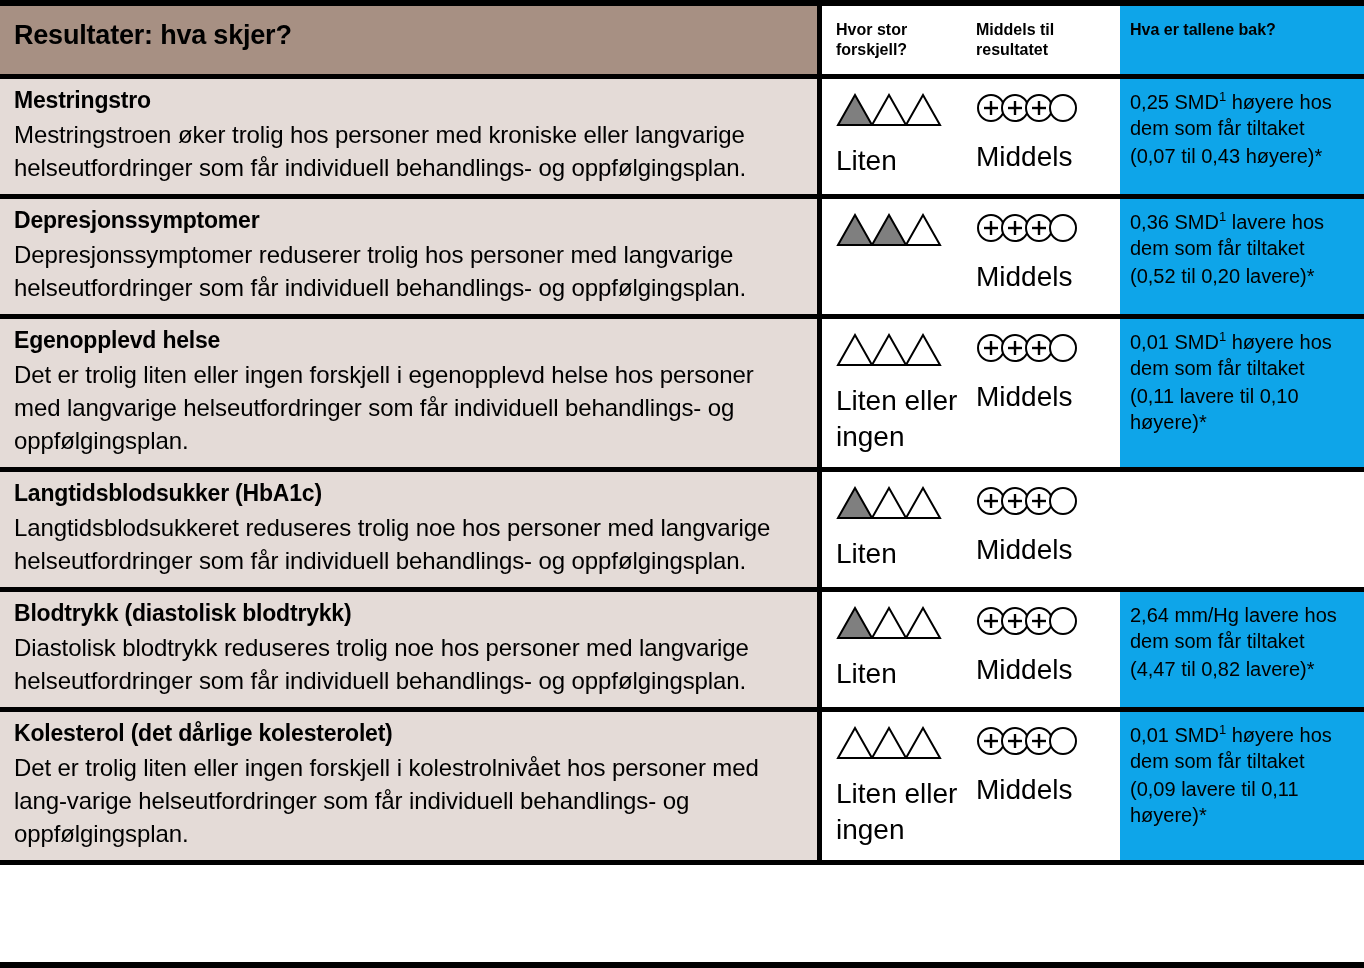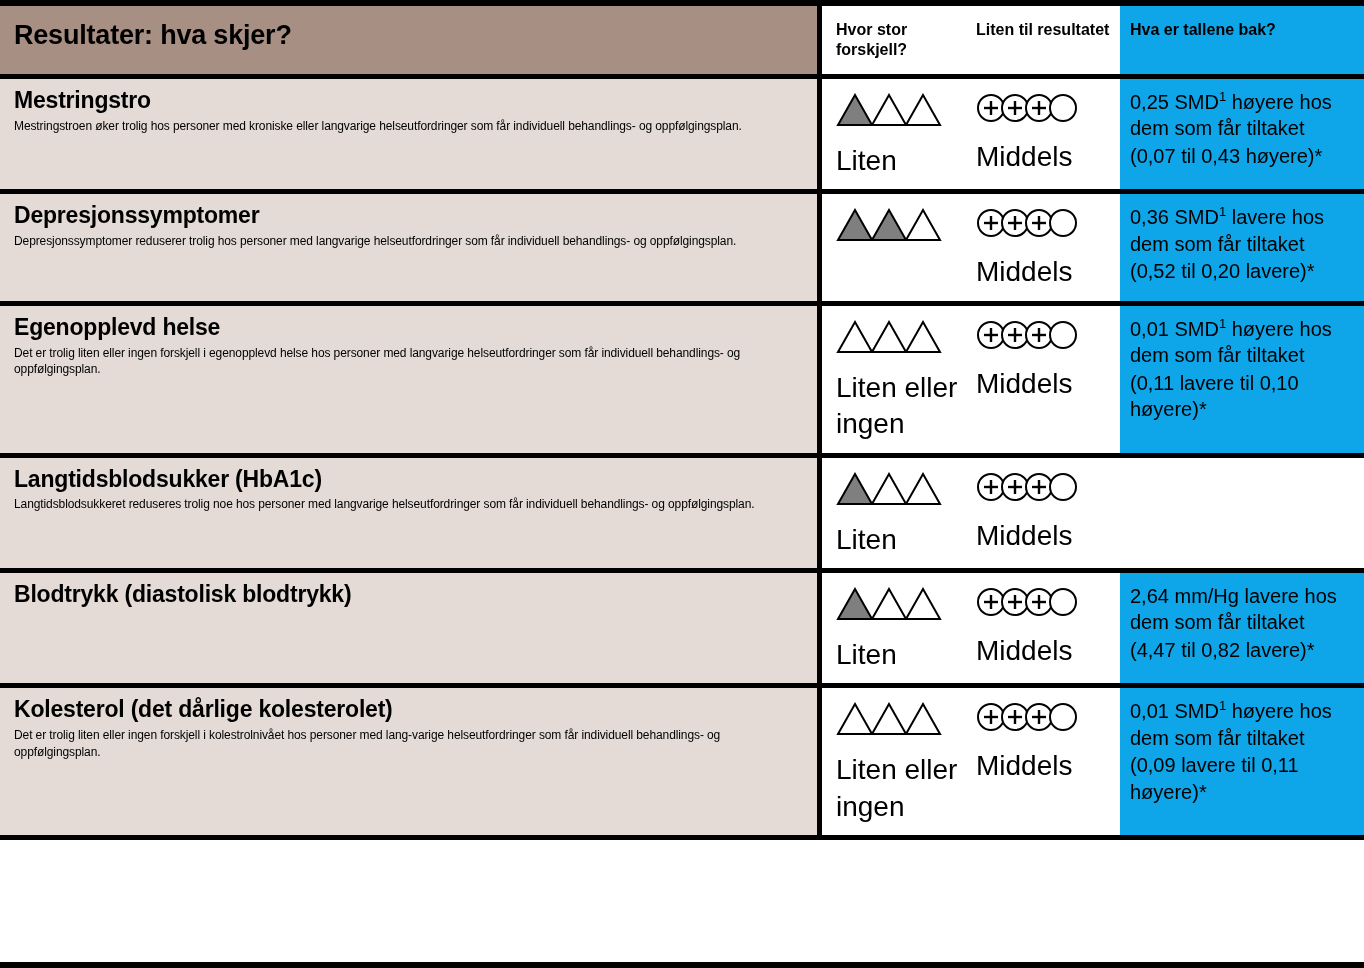--- a/index.html
+++ b/index.html
@@ -91,21 +91,21 @@
 
   
   .outcome-title {
     font-size: 23px;
     font-weight: bold;
     line-height: 1.25;
     margin-bottom: 3px;
     letter-spacing: -0.2px;
   }
   .outcome-desc {
-    font-size: 12px;
+    font-size: 24px;
     line-height: 1.38;
     letter-spacing: -0.1px;
   }
 
   
   .tri-group {
     display: block;
     margin: 4px 0 10px 0;
   }
   .size-label,
@@ -157,21 +157,21 @@
 <div class="sof-table">
 
   <div class="row header-row">
     <div class="col-outcome">
       <div class="header-title">Resultater: hva skjer?</div>
     </div>
     <div class="col-size">
       <div class="header-label">Hvor stor forskjell?</div>
     </div>
     <div class="col-trust">
-      <div class="header-label">Liten til resultatet</div>
+      <div class="header-label">Middels til resultatet</div>
     </div>
     <div class="col-numbers">
       <div class="header-label">Hva er tallene bak?</div>
     </div>
   </div>
 
   <div id="rows-container" style="display:contents;"><div class="row">
         <div class="col-outcome">
           <div class="outcome-title">Mestringstro</div>
           <div class="outcome-desc">Mestringstroen øker trolig hos personer med kroniske eller langvarige helseutfordringer som får individuell behandlings- og oppfølgingsplan.</div>
@@ -294,20 +294,21 @@
               <circle cx="63" cy="15" r="13" fill="#fff" stroke="#000" stroke-width="2"></circle>
               <line x1="56" y1="15" x2="70" y2="15" stroke="#000" stroke-width="2.4"></line>
               <line x1="63" y1="8" x2="63" y2="22" stroke="#000" stroke-width="2.4"></line>
               <circle cx="87" cy="15" r="13" fill="#fff" stroke="#000" stroke-width="2"></circle>
             </svg></div>
           <div class="trust-label">Middels</div>
         </div>
       </div><div class="row">
         <div class="col-outcome">
           <div class="outcome-title">Blodtrykk (diastolisk blodtrykk)</div>
+          <div class="outcome-desc">Diastolisk blodtrykk reduseres trolig noe hos personer med langvarige helseutfordringer som får individuell behandlings- og oppfølgingsplan.</div>
         </div>
         <div class="col-size">
           <div class="tri-group"><svg width="106" height="36" viewBox="0 0 106 36">
               <polygon points="2,32 19,2 36,32" fill="#7f7f7f" stroke="#000" stroke-width="2" stroke-linejoin="miter"></polygon>
               <polygon points="36,32 53,2 70,32" fill="none" stroke="#000" stroke-width="2" stroke-linejoin="miter"></polygon>
               <polygon points="70,32 87,2 104,32" fill="none" stroke="#000" stroke-width="2" stroke-linejoin="miter"></polygon>
               <line x1="2" y1="32" x2="104" y2="32" stroke="#000" stroke-width="2"></line>
             </svg></div>
           <div class="size-label">Liten</div>
         </div>

